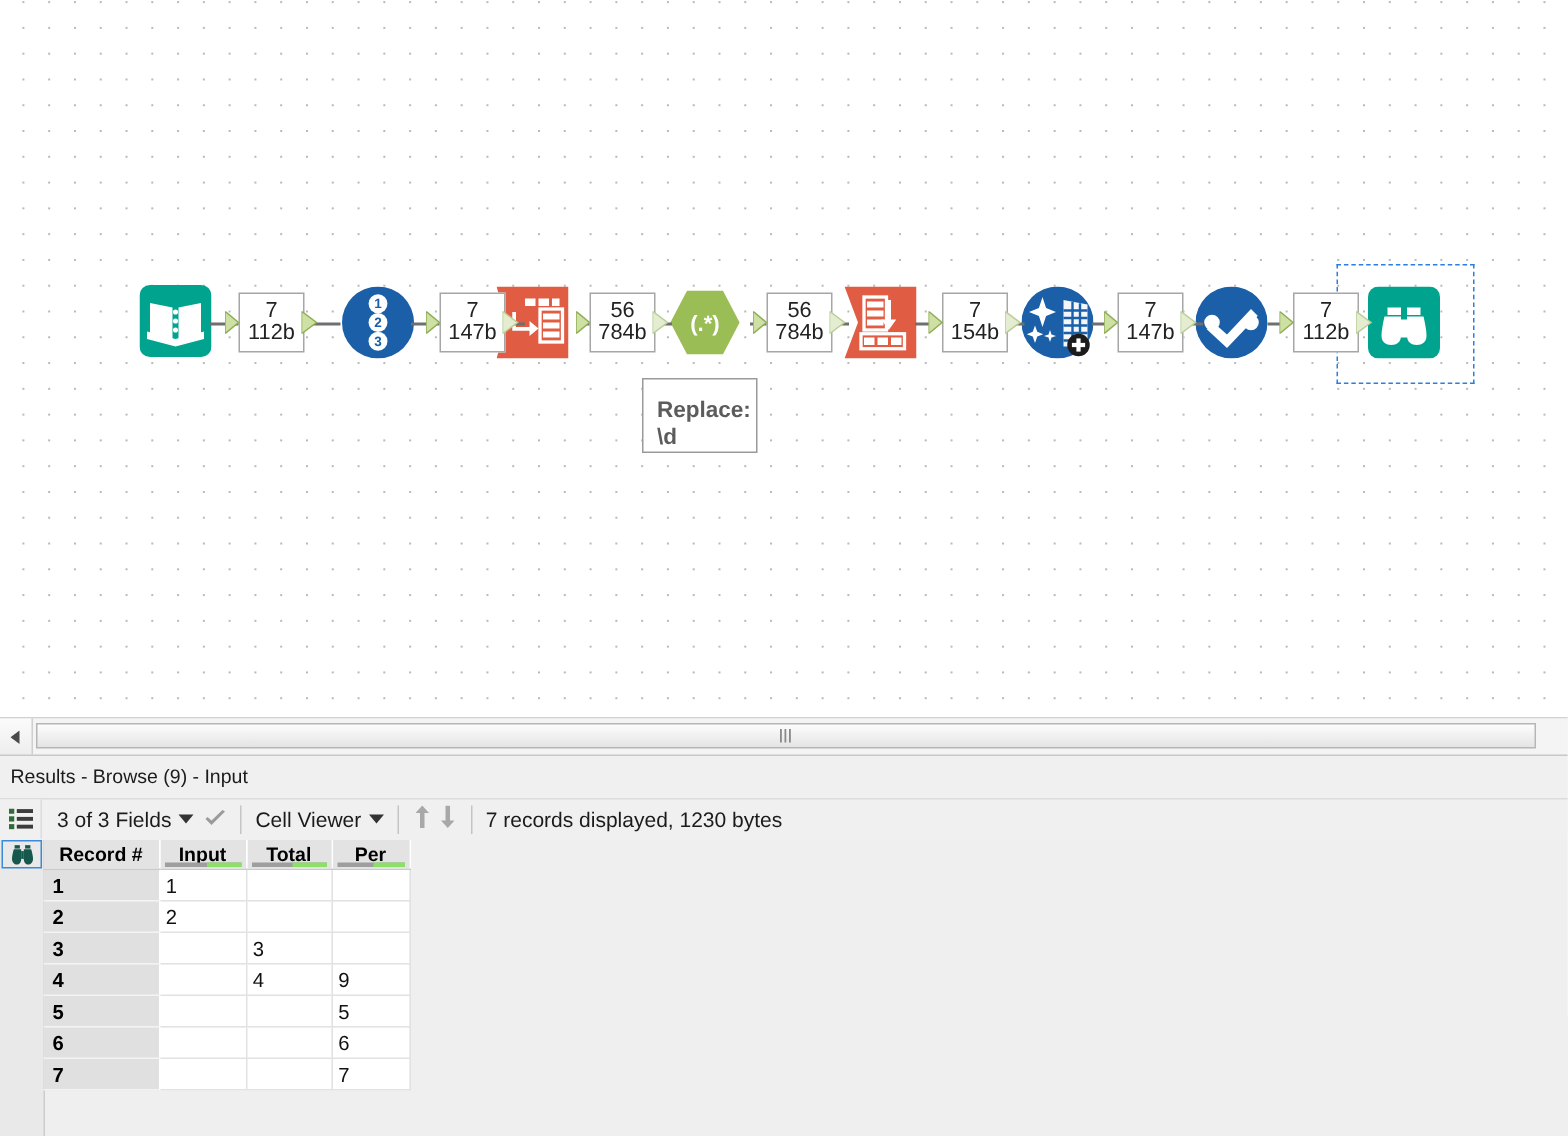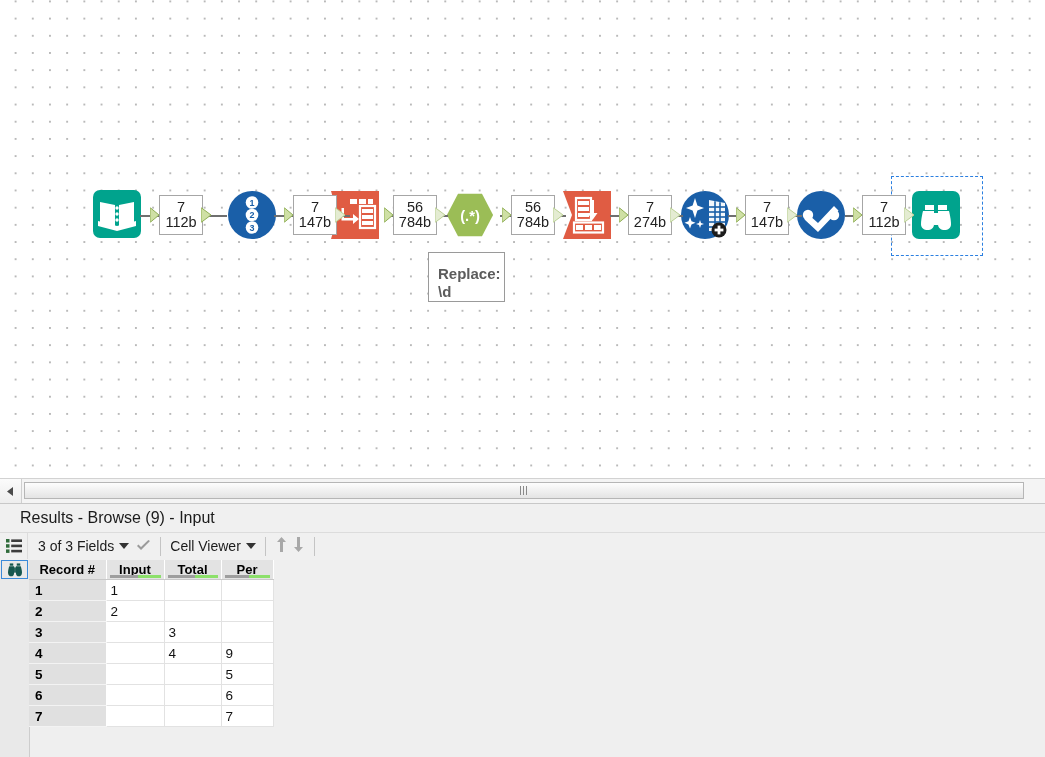--- a/index.html
+++ b/index.html
@@ -142,22 +142,22 @@
     position: absolute;
     left: 0; top: 503px;
     width: 1045px;
     height: 254px;
     background: #f0f0f0;
     border-top: 1px solid #c8c8c8;
   }
   #results-title {
     height: 28px;
     line-height: 28px;
-    padding-left: 20px;
-    font-size: 16px;
+    padding-left: 7px;
+    font-size: 13px;
     color: #1b1b1b;
     background: #f0f0f0;
   }
   #results-toolbar {
     height: 26px;
     background: #f0f0f0;
     border-top: 1px solid #dcdcdc;
     display: flex;
     align-items: center;
     font-size: 14px;
@@ -385,21 +385,21 @@
   </div>
 
   <div class="conn" style="left:628px; top:195px; width:44px;">
     <svg class="chev-in" viewBox="0 0 10 15">
         <path d="M0 0 L9 7.5 L0 15 Z" fill="#cfe0a5" stroke="#8fae55" stroke-width="1"></path>
       </svg>
     <svg class="chev-out" viewBox="0 0 11 15">
         <path d="M0 0 L10 7.5 L0 15 Z" fill="#e4ecd2" stroke="#b9cf93" stroke-width="1"></path>
       </svg>
     <span class="c-top">7</span>
-    <span class="c-bot">274b</span>
+    <span class="c-bot">154b</span>
   </div>
 
   <div class="tool" style="left:681px; top:191px;">
     <svg width="48" height="48" viewBox="0 0 48 48">
       <circle cx="24" cy="24" r="24" fill="#1a5fa8"></circle>
       <g fill="#ffffff">
         <path d="M28 9 L44 12 L44 40 L28 40 Z" opacity="0.95"></path>
         <g stroke="#1a5fa8" stroke-width="1.6">
           <line x1="28" y1="16" x2="44" y2="16"></line>
           <line x1="28" y1="21" x2="44" y2="21"></line>
@@ -522,20 +522,21 @@
       </svg>
     </div>
     <div class="arrow-btn">
       <svg width="9" height="15" viewBox="0 0 9 15">
         <path d="M4.5 15 L9 10 L6 10 L6 0 L3 0 L3 10 L0 10 Z" fill="#a8a8a8"></path>
       </svg>
     </div>
 
     <div class="tb-sep"></div>
 
+    <div class="tb-item">7 records displayed, 1230 bytes</div>
   </div>
 
   <div id="grid-wrap">
     <div id="grid-left-gutter"></div>
     <div id="grid-corner">
       <svg width="18" height="14" viewBox="0 0 20 16">
         <rect x="4" y="0.5" width="4" height="2.6" fill="#16574e"></rect>
         <rect x="12" y="0.5" width="4" height="2.6" fill="#16574e"></rect>
         <path d="M3.4 3.6 C3.4 3.6 2 8 2 11 C2 13.6 3.8 15.2 5.7 15.2 C7.6 15.2 9 13.6 9 11 L9 3.6 Z" fill="#16574e"></path>
         <path d="M16.6 3.6 C16.6 3.6 18 8 18 11 C18 13.6 16.2 15.2 14.3 15.2 C12.4 15.2 11 13.6 11 11 L11 3.6 Z" fill="#16574e"></path>

